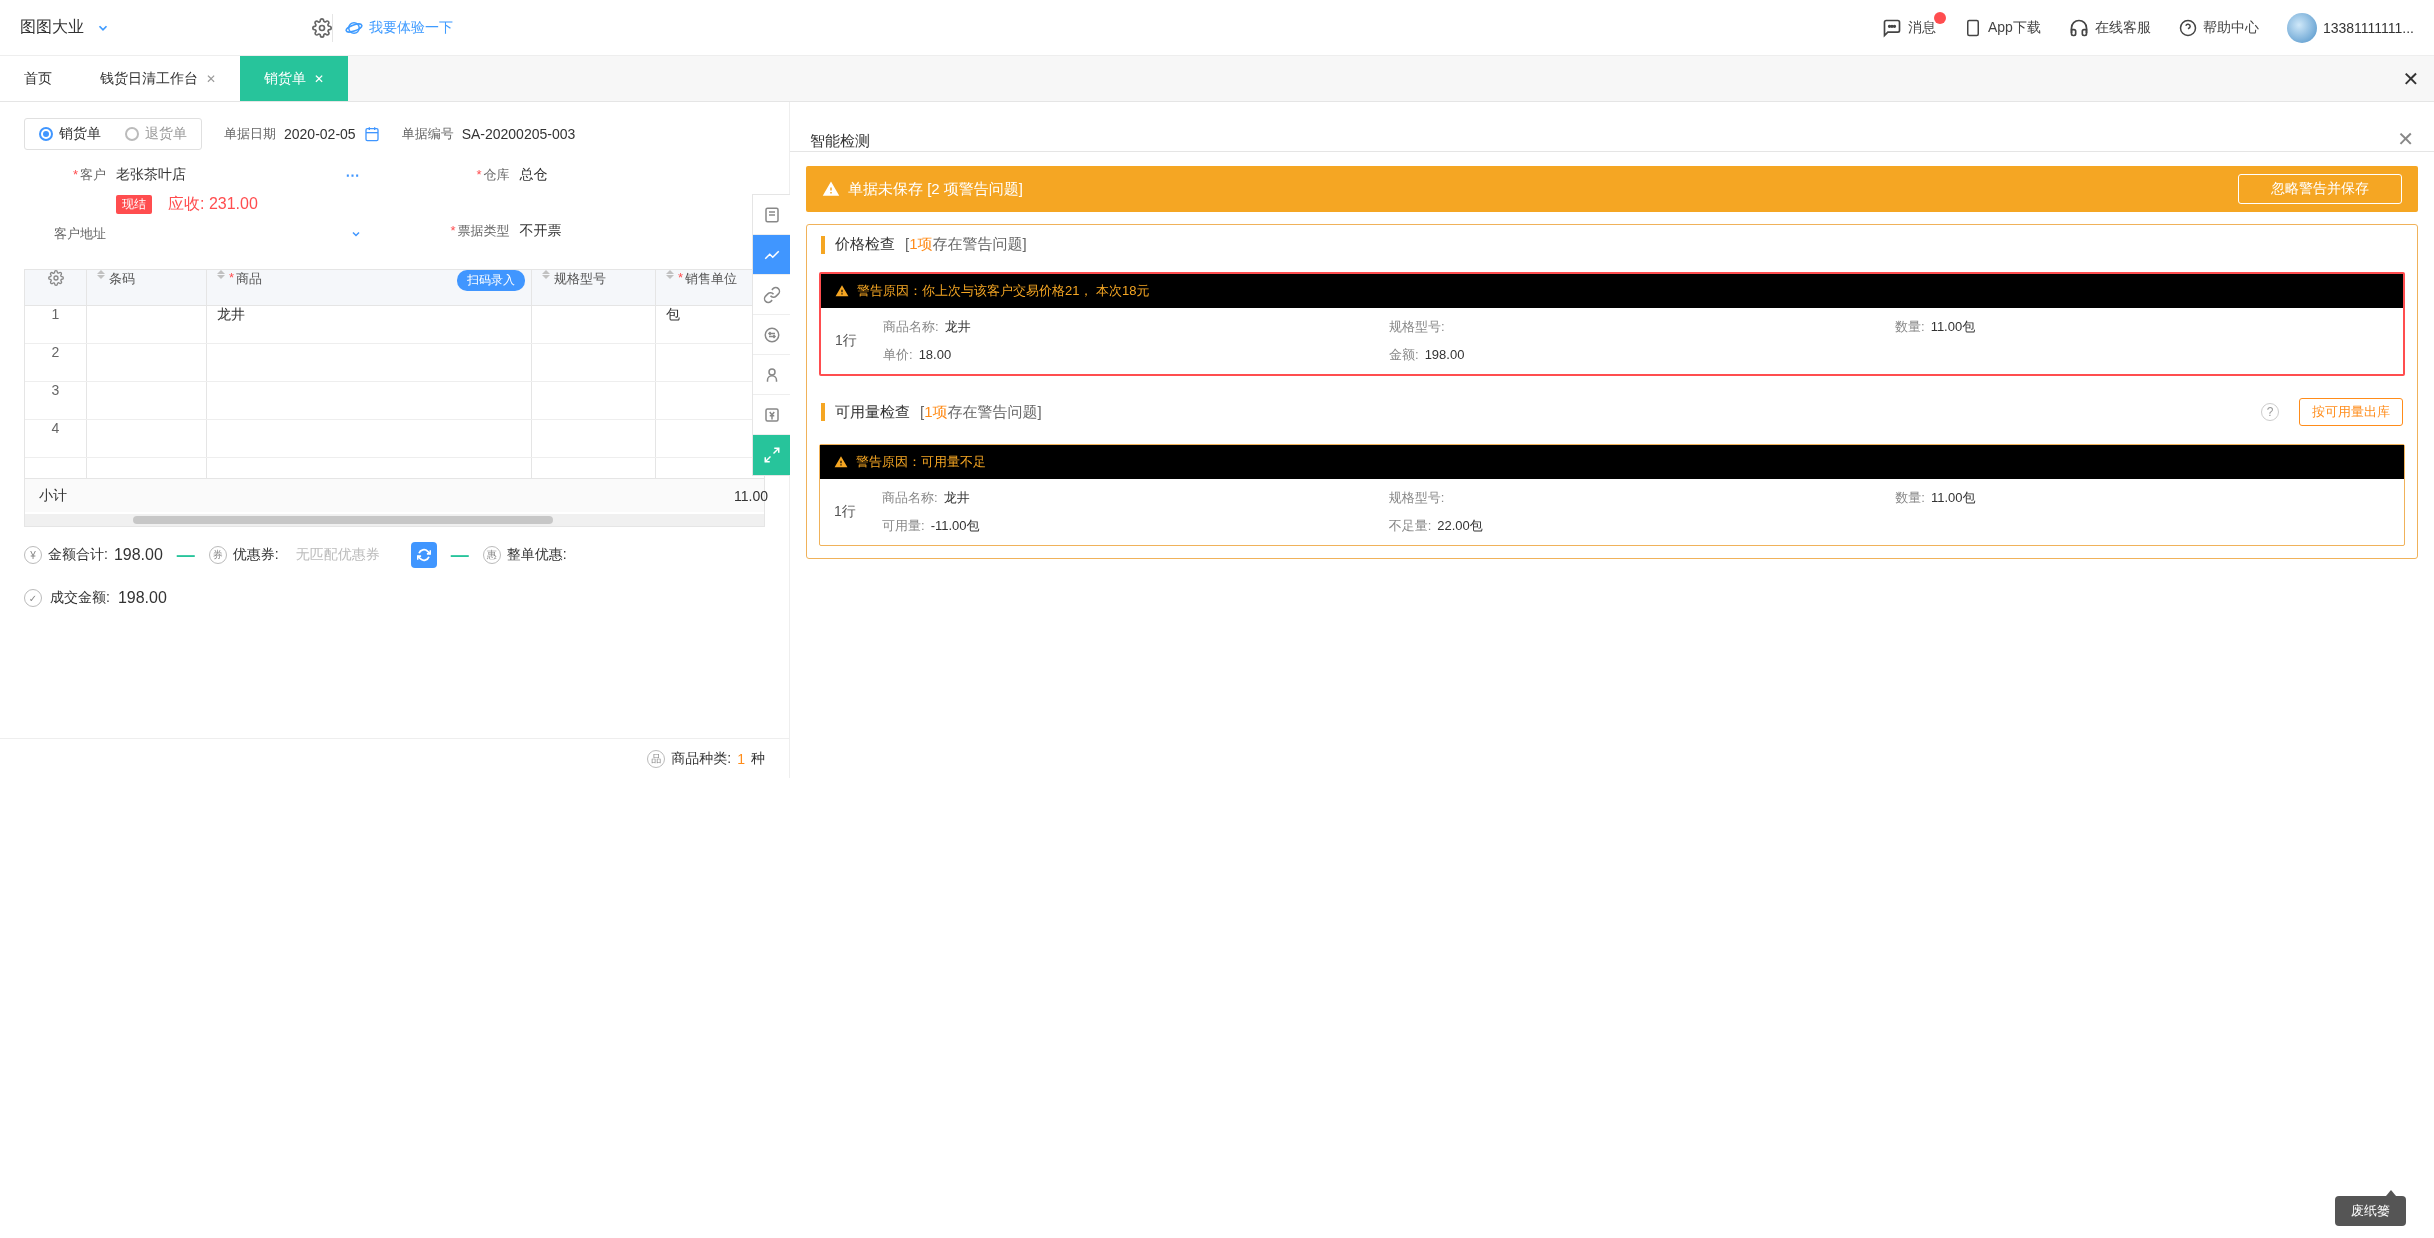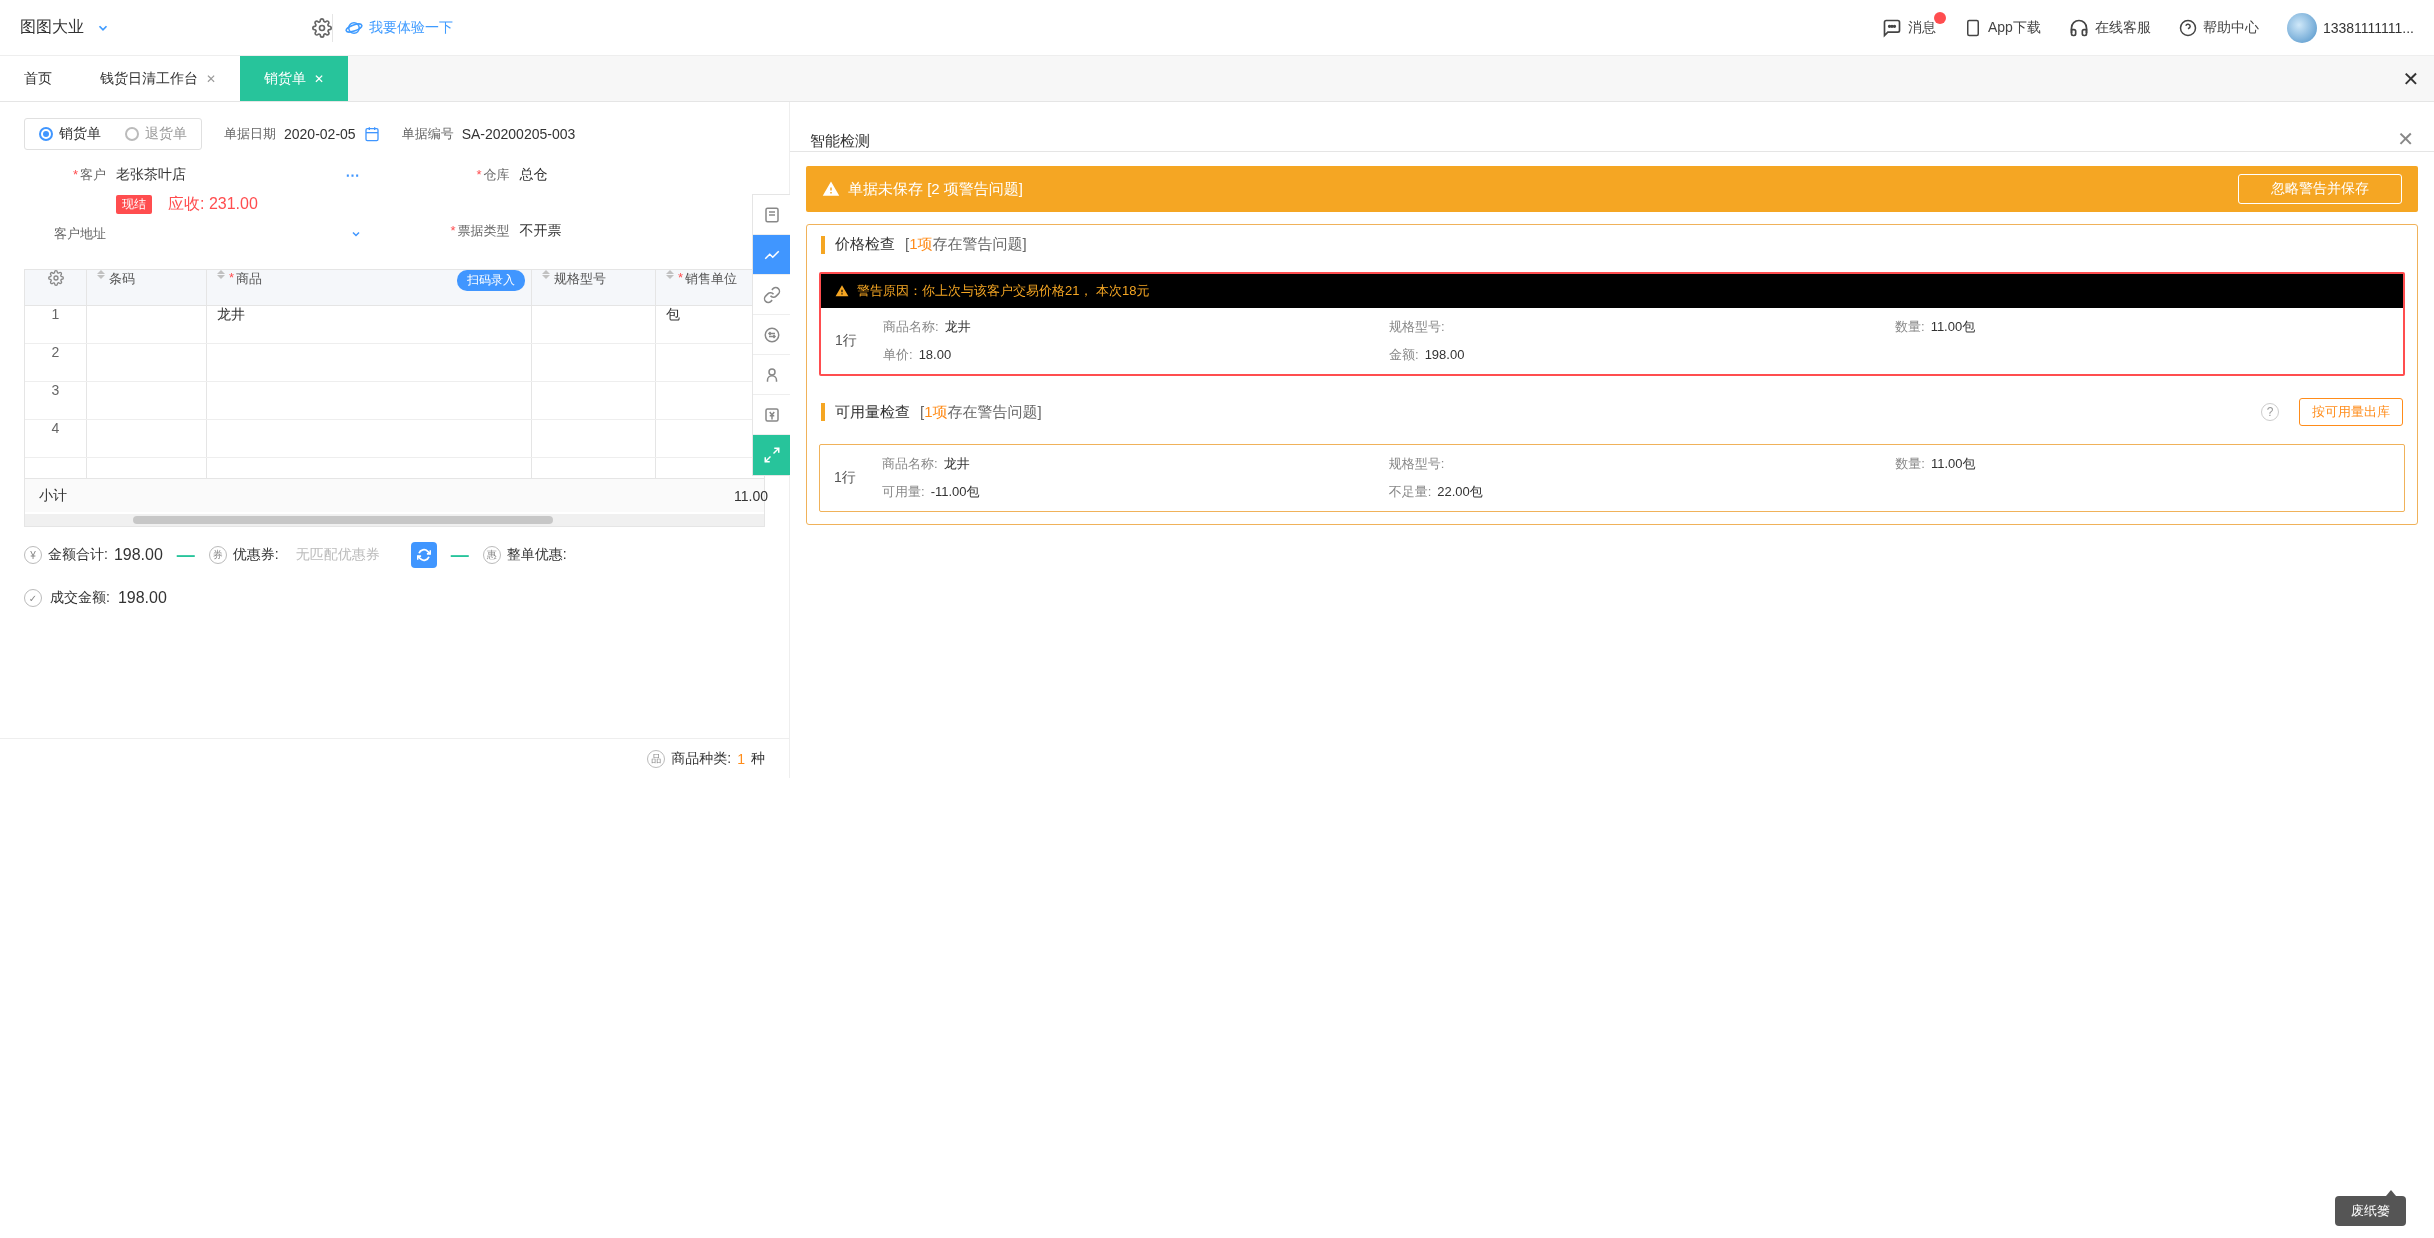--- a/index.html
+++ b/index.html
@@ -484,20 +484,26 @@
         </div>
 
         <div class="section-head">
           <span class="section-bar"></span>
           <span class="section-title">可用量检查</span>
           <span class="section-sub"><span>[</span><span class="onum">1项</span><span>存在警告问题]</span></span>
           <span class="help-circ">?</span>
           <button class="outline-btn">按可用量出库</button>
         </div>
         <div class="warn-box">
+          <div class="warn-reason">
+            <svg width="14" height="14" viewBox="0 0 24 24" fill="#f5a623">
+                <path d="M1 21h22L12 2 1 21zm12-3h-2v-2h2v2zm0-4h-2v-4h2v4z"></path>
+              </svg>
+            <span><span>警告原因：</span><span>可用量不足</span></span>
+          </div>
           <div class="warn-detail">
             <div class="row-label">1行</div>
             <div class="detail-grid">
               <div><span class="dg-label">商品名称:</span><span class="dg-val">龙井</span></div>
               <div><span class="dg-label">规格型号:</span></div>
               <div><span class="dg-label">数量:</span><span class="dg-val">11.00包</span></div>
               <div><span class="dg-label">可用量:</span><span class="dg-val">-11.00包</span></div>
               <div><span class="dg-label">不足量:</span><span class="dg-val">22.00包</span></div>
             </div>
           </div>

